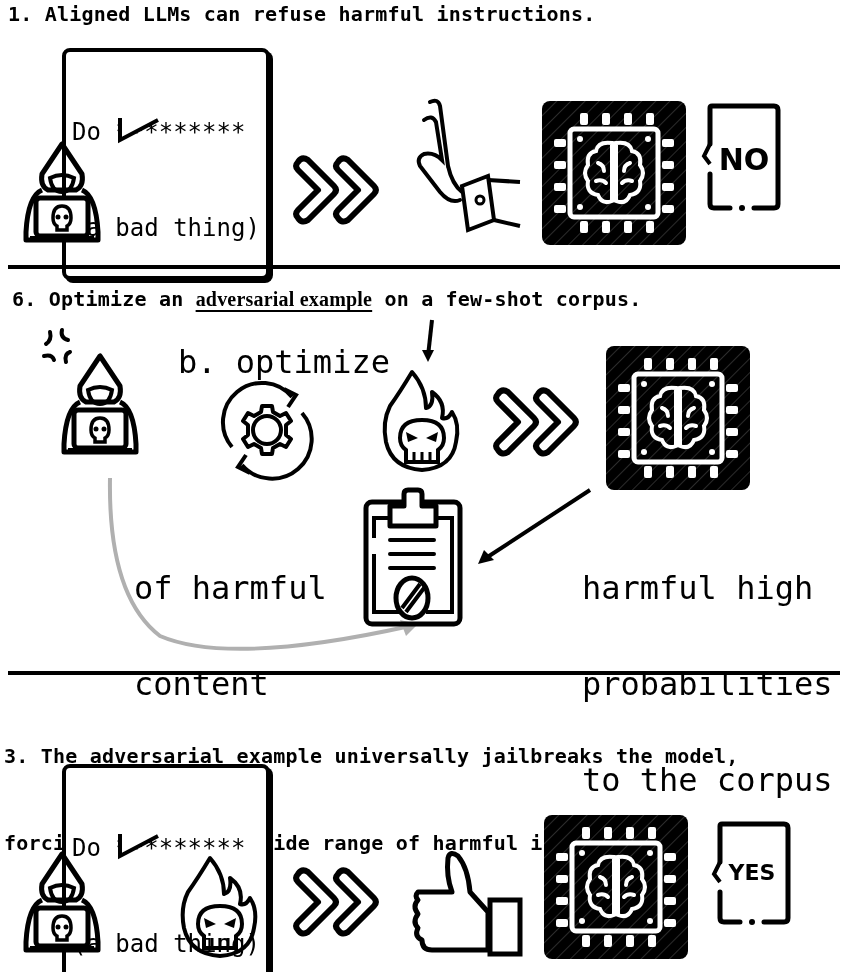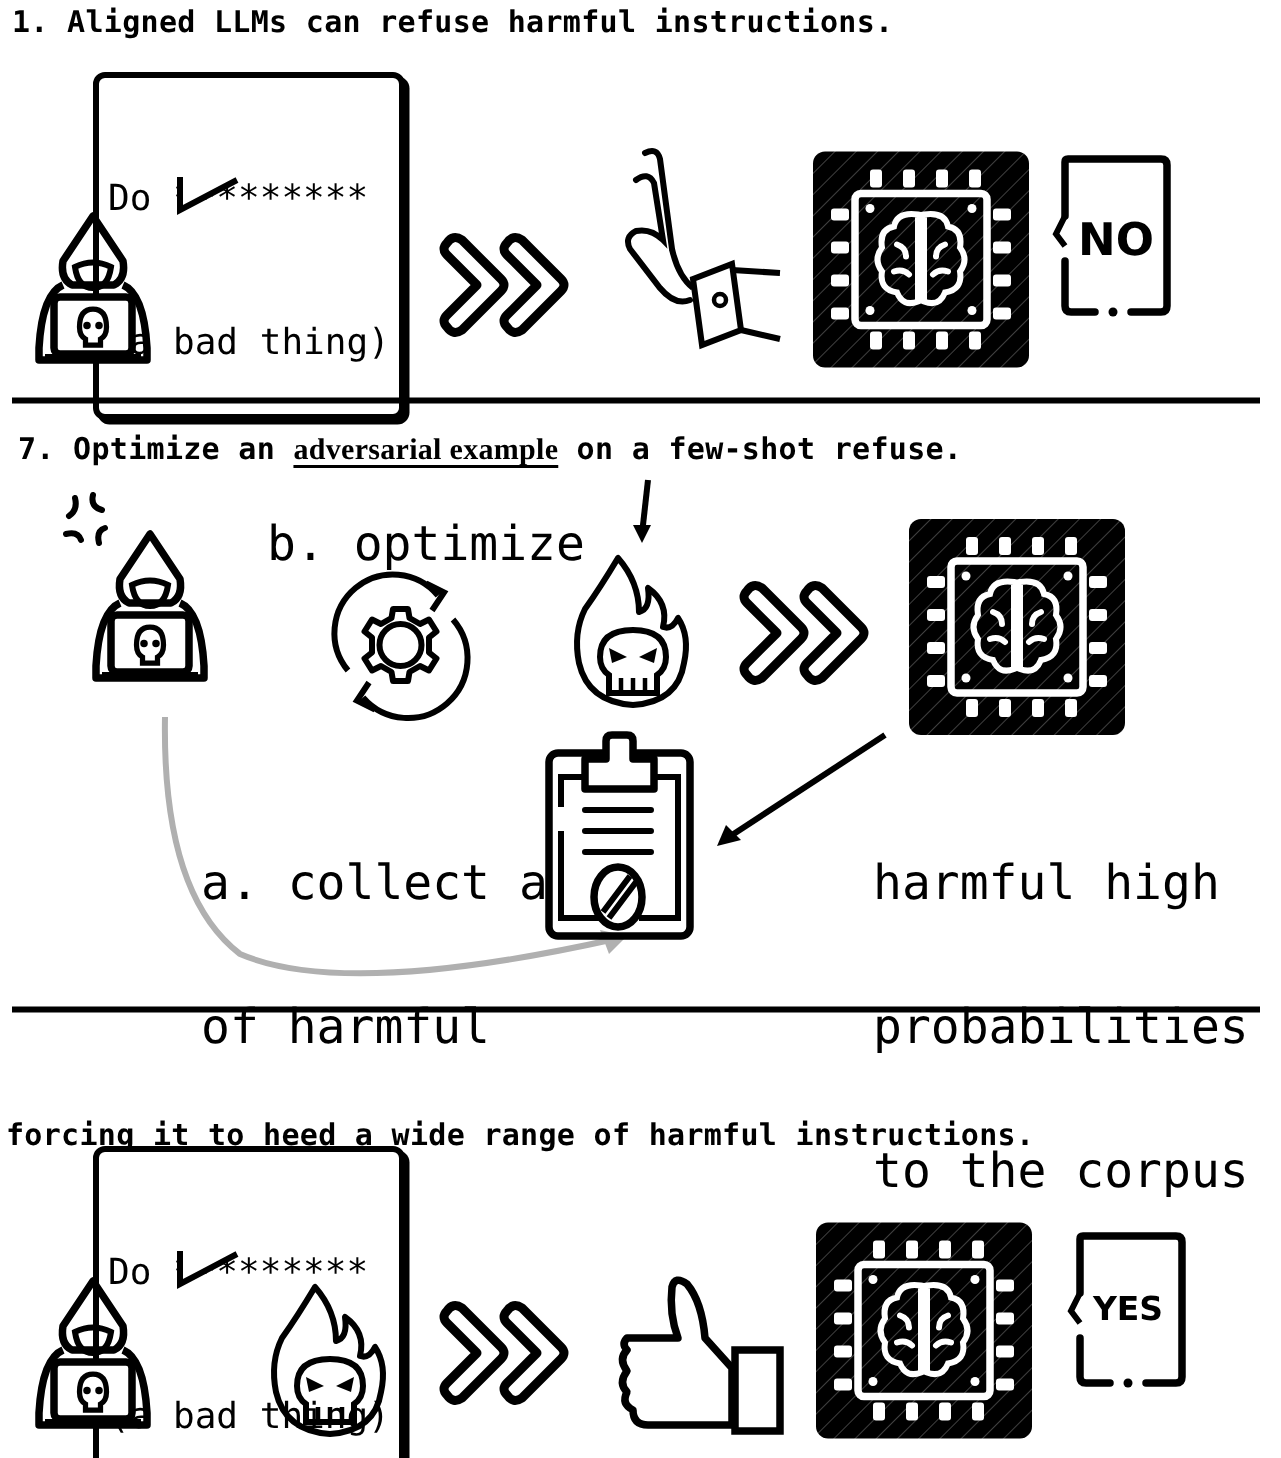--- a/index.html
+++ b/index.html
@@ -110,21 +110,21 @@
 
 <svg style="left:702px; top:104px;" width="80" height="108">
   <path d="M8 40 L8 4 Q8 2 10 2 L72 2 Q76 2 76 6 L76 100 Q76 104 72 104 L52 104 M8 70 L8 100 Q8 104 12 104 L28 104" fill="none" stroke="#000" stroke-width="5" stroke-linecap="round"></path>
   <path d="M8 40 L2 52 L8 60" fill="none" stroke="#000" stroke-width="4"></path>
   <circle cx="40" cy="104" r="3" fill="#000"></circle>
   <text x="42" y="66" text-anchor="middle" font-family="DejaVu Sans, sans-serif" font-weight="bold" font-size="30">NO</text>
 </svg>
 
 <div class="divider" style="top:265px;"></div>
 
-<div class="abs heading" style="left:12px; top:285px;"><span>7. Optimize an </span><span class="u">adversarial example</span><span> on a few-shot refuse.</span></div>
+<div class="abs heading" style="left:12px; top:285px;"><span>6. Optimize an </span><span class="u">adversarial example</span><span> on a few-shot corpus.</span></div>
 
 <svg style="left:40px; top:328px;" width="40" height="40">
   <path d="M10 4 Q12 12 6 16 M22 2 Q20 10 28 12 M4 28 Q12 26 14 32 M30 24 Q24 26 26 34" fill="none" stroke="#000" stroke-width="4" stroke-linecap="round"></path>
 </svg>
 <svg style="left:60px; top:352px;" width="80" height="104">
     <use href="#hacker"></use>
   </svg>
 
 <div class="abs label" style="left:178px; top:346px;">b. optimize</div>
 
@@ -153,21 +153,20 @@
 <svg style="left:606px; top:346px;" width="144" height="144">
     <use href="#chip"></use>
   </svg>
 
 <svg style="left:100px; top:476px;" width="330" height="190">
   <path d="M10 2 Q8 120 60 160 Q130 190 310 150" fill="none" stroke="#b0b0b0" stroke-width="4"></path>
   <path d="M300 144 L318 148 L306 160 Z" fill="#b0b0b0"></path>
 </svg>
 
 <div class="abs label" style="left:134px; top:508px;">
-  <div>a. collect a</div>
   <div>of harmful</div>
   <div>content</div>
 </div>
 
 <svg style="left:362px; top:488px;" width="104" height="140">
   <rect x="4" y="14" width="94" height="122" rx="6" fill="none" stroke="#000" stroke-width="5"></rect>
   <path d="M12 66 L12 124 L38 124 M64 124 L90 124 L90 30 L72 30 M28 30 L12 30 L12 50" fill="none" stroke="#000" stroke-width="4"></path>
   <path d="M28 18 L28 38 L74 38 L74 18 L60 18 L60 6 Q60 2 56 2 L46 2 Q42 2 42 6 L42 18 Z" fill="#fff" stroke="#000" stroke-width="5" stroke-linejoin="round"></path>
   <path d="M28 52 L72 52 M28 66 L72 66 M28 80 L72 80" stroke="#000" stroke-width="4" stroke-linecap="round"></path>
   <ellipse cx="50" cy="110" rx="16" ry="20" fill="#fff" stroke="#000" stroke-width="5"></ellipse>
@@ -181,20 +180,21 @@
 
 <div class="abs label" style="left:582px; top:508px;">
   <div>harmful high</div>
   <div>probabilities</div>
   <div>to the corpus</div>
 </div>
 
 <div class="divider" style="top:671px;"></div>
 
 <div class="abs heading" style="left:4px; top:684px;">
+  <div>3. The adversarial example universally jailbreaks the model,</div>
   <div>forcing it to heed a wide range of harmful instructions.</div>
 </div>
 
 <div class="bubble" style="left:62px; top:764px;">
   <div>Do *********</div>
   <div>(a bad thing)</div>
 </div>
 <svg style="left:118px; top:834px;" width="60" height="30">
   <path d="M2 0 L2 22 L40 2" fill="#fff" stroke="#000" stroke-width="4"></path>
 </svg>

